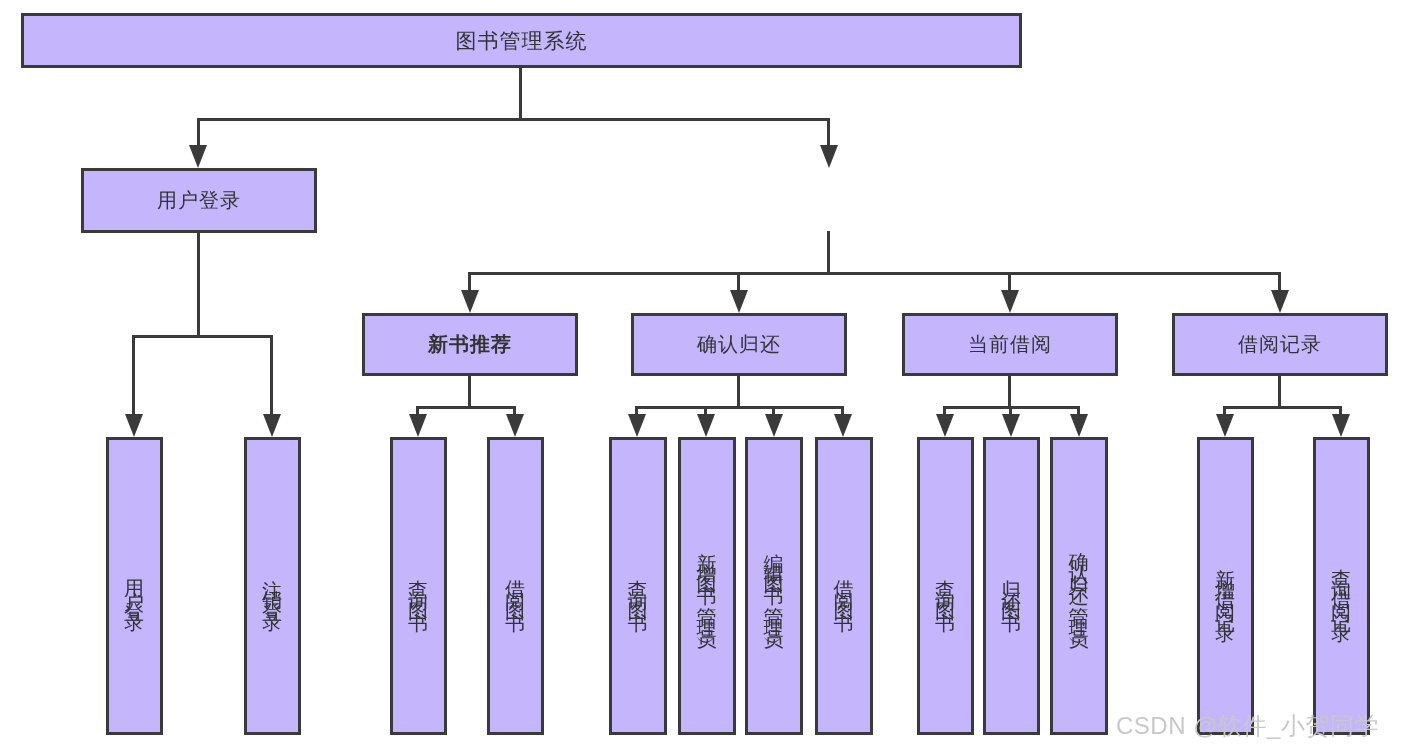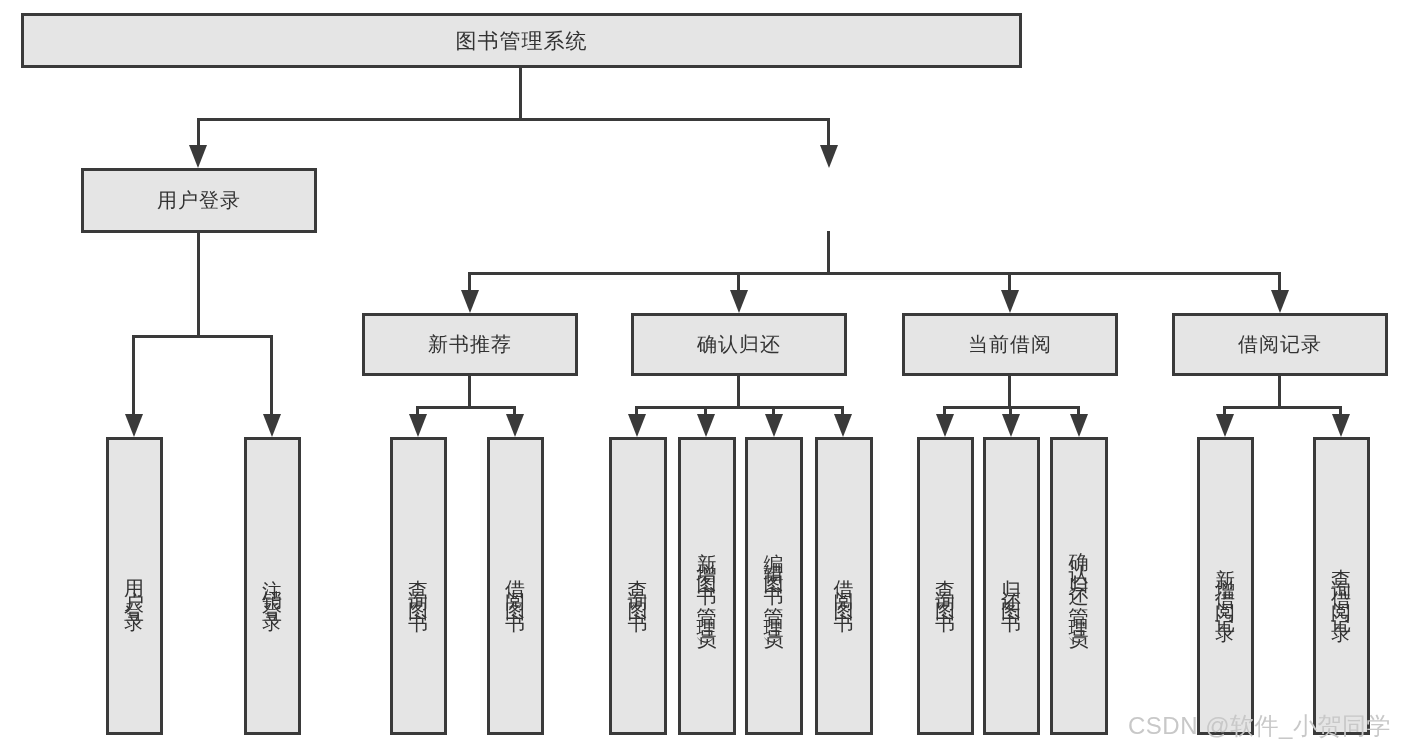--- a/index.html
+++ b/index.html
@@ -6,52 +6,52 @@
     --line:#3a3a3a;
     --text:#333333;
     --wm:#c8c8c8;
   }
   html,body{margin:0;padding:0;background:#ffffff;}
   body{font-family:"Liberation Sans","DejaVu Sans",sans-serif;}
   .canvas{
     position:relative;width:1405px;height:747px;background:#ffffff;overflow:hidden;
   }
   .node{
-    position:absolute;box-sizing:border-box;background:#e5e5e5;
+    position:absolute;box-sizing:border-box;background:#c4b5fd;
     border:3px solid var(--line);color:var(--text);
     display:flex;align-items:center;justify-content:center;
     font-size:20px;letter-spacing:1px;white-space:nowrap;
   }
   .leaf{
     writing-mode:vertical-rl;text-orientation:mixed;
     letter-spacing:11px;line-height:1;white-space:normal;
     font-size:20px;
   }
   .vl{position:absolute;width:3px;background:var(--line);}
   .hl{position:absolute;height:3px;background:var(--line);}
   .ar{
     position:absolute;width:0;height:0;
     border-left:9px solid transparent;border-right:9px solid transparent;
     border-top:23px solid var(--line);
   }
   .watermark{
     position:absolute;left:1116px;top:710px;z-index:5;
-    font-size:24px;color:var(--wm);letter-spacing:0.5px;white-space:nowrap;margin-left:12px;
+    font-size:24px;color:var(--wm);letter-spacing:0.5px;white-space:nowrap;
   }
 </style>
 </head>
 <body>
 
 <div class="canvas">
 
   <div class="node" style="left:21px;top:13px;width:1001px;height:55px;font-size:21px;">图书管理系统</div>
 
   <div class="node" style="left:81px;top:168px;width:236px;height:65px;">用户登录</div>
 
-  <div class="node" style="left:362px;top:313px;width:216px;height:63px;">新书推荐</div>
+  <div class="node" style="left:362px;top:313px;width:216px;height:63px;font-weight:bold;">新书推荐</div>
   <div class="node" style="left:631px;top:313px;width:216px;height:63px;">确认归还</div>
   <div class="node" style="left:1172px;top:313px;width:216px;height:63px;">借阅记录</div>
   <div class="node" style="left:902px;top:313px;width:216px;height:63px;">当前借阅</div>
 
   <div class="node leaf" style="left:106px;top:437px;width:57px;height:298px;">用户登录</div>
   <div class="node leaf" style="left:244px;top:437px;width:57px;height:298px;">注销登录</div>
 
   <div class="node leaf" style="left:390px;top:437px;width:57px;height:298px;">查询图书</div>
   <div class="node leaf" style="left:487px;top:437px;width:57px;height:298px;">借阅图书</div>
 

